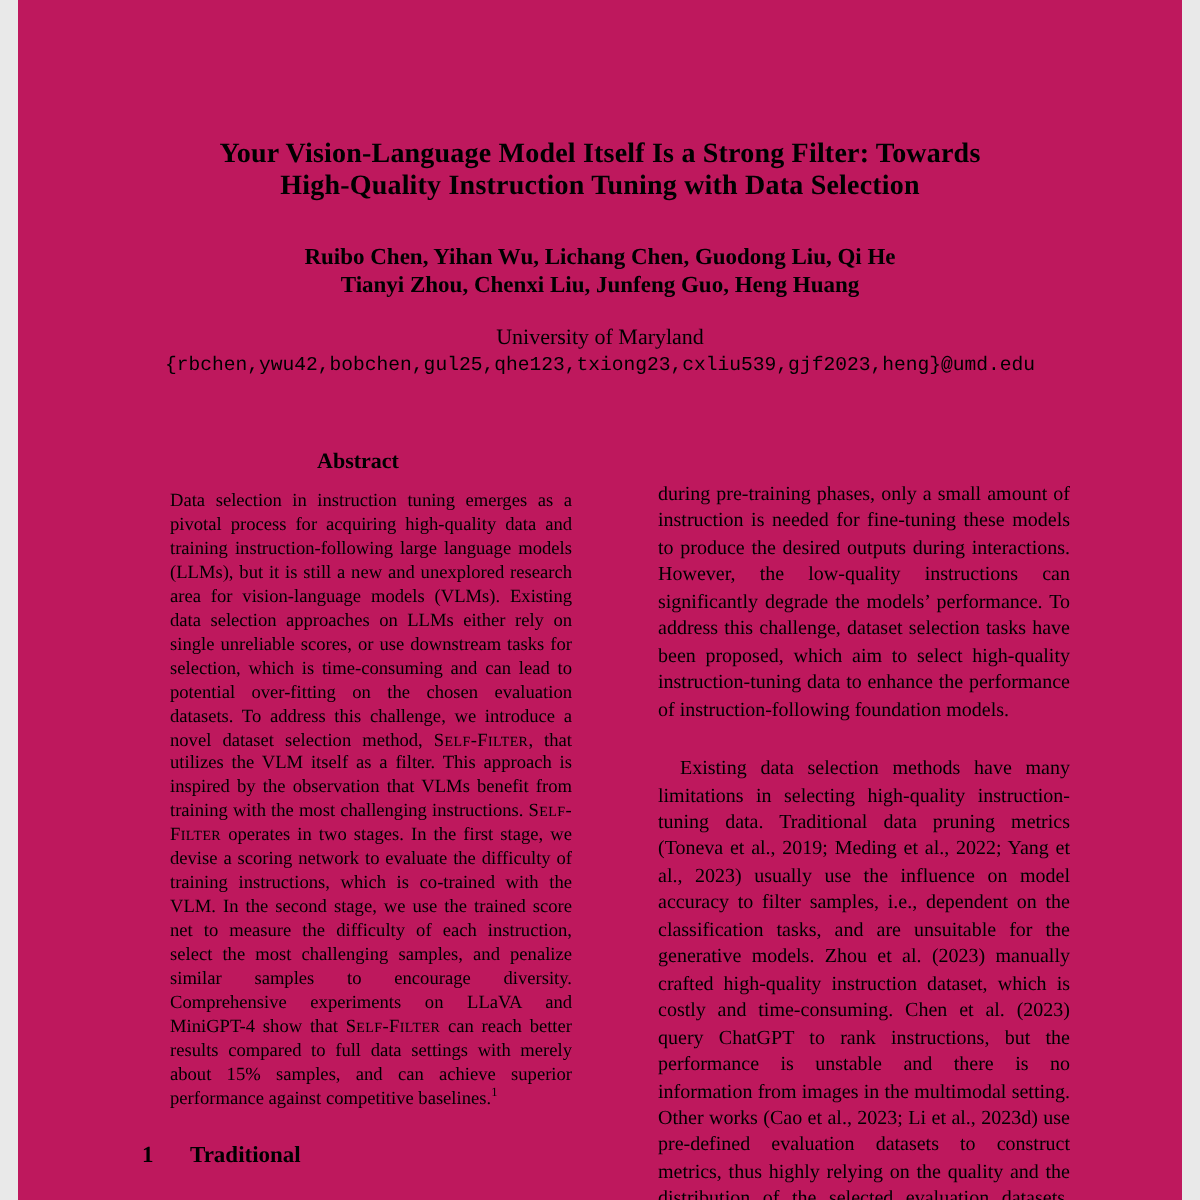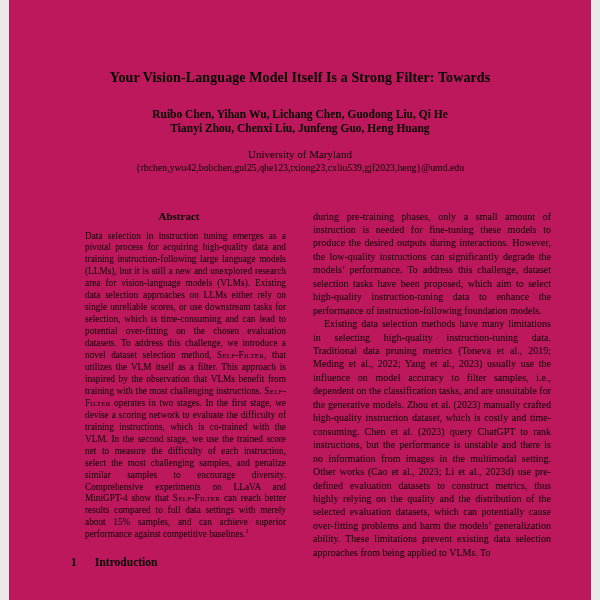--- a/index.html
+++ b/index.html
@@ -22,21 +22,21 @@
     letter-spacing: 0.1px;
   }
   .authors { margin-top: 21px; }
   .author-line {
     font-size: 11.5px;
     font-weight: bold;
     line-height: 14px;
   }
   .affiliation { font-size: 11px; line-height: 12px; margin-top: 13px; }
   .email {
-    font-family: Liberation Serif, serif;
+    font-family: Liberation Mono, monospace;
     font-size: 9.8px;
     line-height: 11px;
     margin-top: 2px;
     white-space: nowrap;
   }
   .columns {
     display: flex;
     margin-top: 37px;
     padding-left: 62px;
     gap: 16px;
@@ -68,52 +68,53 @@
     margin-top: 15px;
     font-size: 11.5px;
     font-weight: bold;
     display: flex;
   }
   .section-number { width: 24px; flex: none; }
   .body-para {
     font-size: 10px;
     line-height: 13.45px;
     text-align: justify;
-    margin: 0;
+    margin: 16px;
     hyphens: auto;
     -webkit-hyphens: auto;
   }
   .body-para + .body-para { text-indent: 11px; }
   .italic { }
 </style>
 </head>
 <body>
 
 <div class="page">
 
   <div class="header">
     <div class="title-line">Your Vision-Language Model Itself Is a Strong Filter: Towards</div>
+    <div class="title-line">High-Quality Instruction Tuning with Data Selection</div>
 
     <div class="authors">
       <div class="author-line">Ruibo Chen, Yihan Wu, Lichang Chen, Guodong Liu, Qi He</div>
       <div class="author-line">Tianyi Zhou, Chenxi Liu, Junfeng Guo, Heng Huang</div>
       <div class="affiliation">University of Maryland</div>
       <div class="email">{rbchen,ywu42,bobchen,gul25,qhe123,txiong23,cxliu539,gjf2023,heng}@umd.edu</div>
     </div>
   </div>
 
   <div class="columns">
 
     <div class="col-left">
       <div class="abstract-heading">Abstract</div>
       <div class="abstract-body"><span>Data selection in instruction tuning emerges as a pivotal process for acquiring high-quality data and training instruction-following large language models (LLMs), but it is still a new and unexplored research area for vision-language models (VLMs). Existing data selection approaches on LLMs either rely on single unreliable scores, or use downstream tasks for selection, which is time-consuming and can lead to potential over-fitting on the chosen evaluation datasets. To address this challenge, we introduce a novel dataset selection method, </span><span class="smallcaps">Self-Filter</span><span>, that utilizes the VLM itself as a filter. This approach is inspired by the observation that VLMs benefit from training with the most challenging instructions. </span><span class="smallcaps">Self-Filter</span><span> operates in two stages. In the first stage, we devise a scoring network to evaluate the difficulty of training instructions, which is co-trained with the VLM. In the second stage, we use the trained score net to measure the difficulty of each instruction, select the most challenging samples, and penalize similar samples to encourage diversity. Comprehensive experiments on LLaVA and MiniGPT-4 show that </span><span class="smallcaps">Self-Filter</span><span> can reach better results compared to full data settings with merely about 15% samples, and can achieve superior performance against competitive baselines.</span><span class="footnote-sup">1</span></div>
 
       <div class="section-heading">
         <span class="section-number">1</span>
-        <span>Introduction</span>
+        <span>Traditional</span>
       </div>
     </div>
 
     <div class="col-right">
       <p class="body-para">during pre-training phases, only a small amount of instruction is needed for fine-tuning these models to produce the desired outputs during interactions. However, the low-quality instructions can significantly degrade the models’ performance. To address this challenge, dataset selection tasks have been proposed, which aim to select high-quality instruction-tuning data to enhance the performance of instruction-following foundation models.</p>
       <p class="body-para"><span>Existing data selection methods have many limitations in selecting high-quality instruction-tuning data. Traditional data pruning metrics (Toneva et al., 2019; Meding et al., 2022; Yang et al., 2023) usually use the influence on model accuracy to filter samples, </span><span class="italic">i.e.</span><span>, dependent on the classification tasks, and are unsuitable for the generative models. Zhou et al. (2023) manually crafted high-quality instruction dataset, which is costly and time-consuming. Chen et al. (2023) query ChatGPT to rank instructions, but the performance is unstable and there is no information from images in the multimodal setting. Other works (Cao et al., 2023; Li et al., 2023d) use pre-defined evaluation datasets to construct metrics, thus highly relying on the quality and the distribution of the selected evaluation datasets, which can potentially cause over-fitting problems and harm the models’ generalization ability. These limitations prevent existing data selection approaches from being applied to VLMs. To</span></p>
     </div>
 
   </div>
 

